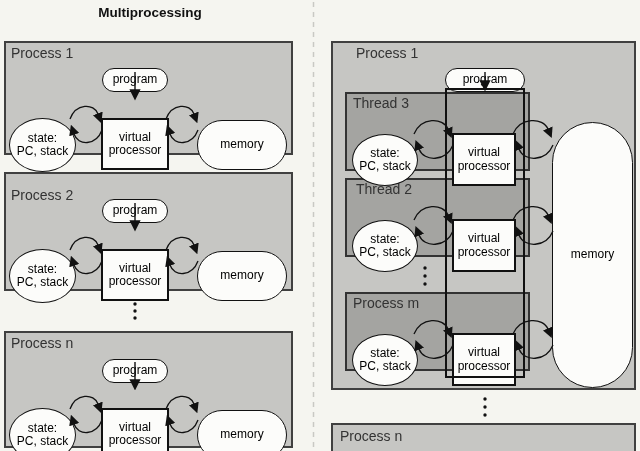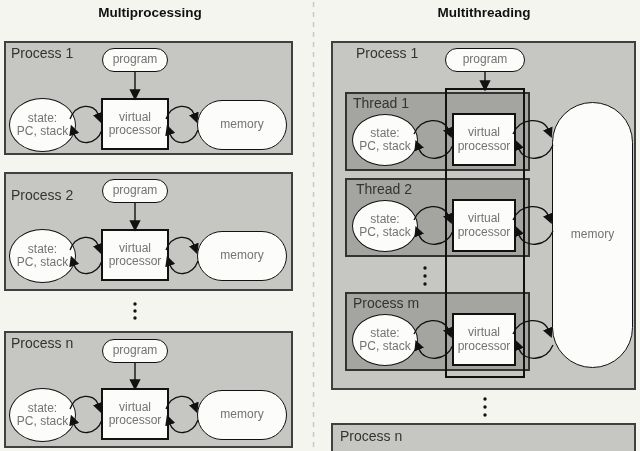--- a/index.html
+++ b/index.html
@@ -22,40 +22,40 @@
     position:absolute;background:#a4a4a1;border:2px solid #333;
     box-sizing:border-box;
   }
   .plabel{
     position:absolute;font-size:14px;line-height:15px;color:#333;white-space:nowrap;
   }
   .shape{
     position:absolute;background:#fcfcfa;border:1.5px solid #111;
     box-sizing:border-box;display:flex;flex-direction:column;
     align-items:center;justify-content:center;
-    font-size:12px;line-height:13.5px;color:#737373;
+    font-size:12px;line-height:13.5px;color:#000000;
     z-index:3;
+    margin-top:20px;
   }
   .stadium{border-radius:12px;}
   .pill{border-radius:26px;}
   .bigpill{border-radius:42px;}
   .ellipse{border-radius:50%;}
   .rectbox{border:2px solid #111;}
   .overlay{
     position:absolute;left:0;top:0;width:640px;height:451px;
     z-index:5;pointer-events:none;
   }
 </style>
 </head>
 <body>
 
 <div class="stage">
 
   <div class="title" style="left:0;width:300px">Multiprocessing</div>
-  <div class="title" style="left:334px;width:300px">Multithreading</div>
 
   <div class="procbox" style="left:4px;top:41px;width:289px;height:114px"></div>
   <div class="plabel" style="left:11px;top:46px">Process 1</div>
   <div class="shape stadium" style="left:102px;top:48px;width:66px;height:24px">
       <span>program</span>
     </div>
   <div class="shape ellipse" style="left:9px;top:98px;width:67px;height:54px">
       <span>state:</span>
       <span>PC, stack</span>
     </div>
@@ -101,21 +101,21 @@
       <span>memory</span>
     </div>
 
   <div class="procbox" style="left:331px;top:41px;width:305px;height:349px"></div>
   <div class="plabel" style="left:356px;top:46px">Process 1</div>
   <div class="shape stadium" style="left:445px;top:48px;width:80px;height:24px">
       <span>program</span>
     </div>
 
   <div class="threadbox" style="left:345px;top:92px;width:185px;height:79px"></div>
-  <div class="plabel" style="left:353px;top:96px">Thread 1</div>
+  <div class="plabel" style="left:353px;top:96px">Thread 3</div>
   <div class="shape ellipse" style="left:352px;top:114px;width:66px;height:52px">
       <span>state:</span>
       <span>PC, stack</span>
     </div>
   <div class="shape rectbox" style="left:452px;top:113px;width:64px;height:53px">
       <span>virtual</span>
       <span>processor</span>
     </div>
 
   <div class="threadbox" style="left:345px;top:178px;width:185px;height:79px"></div>

